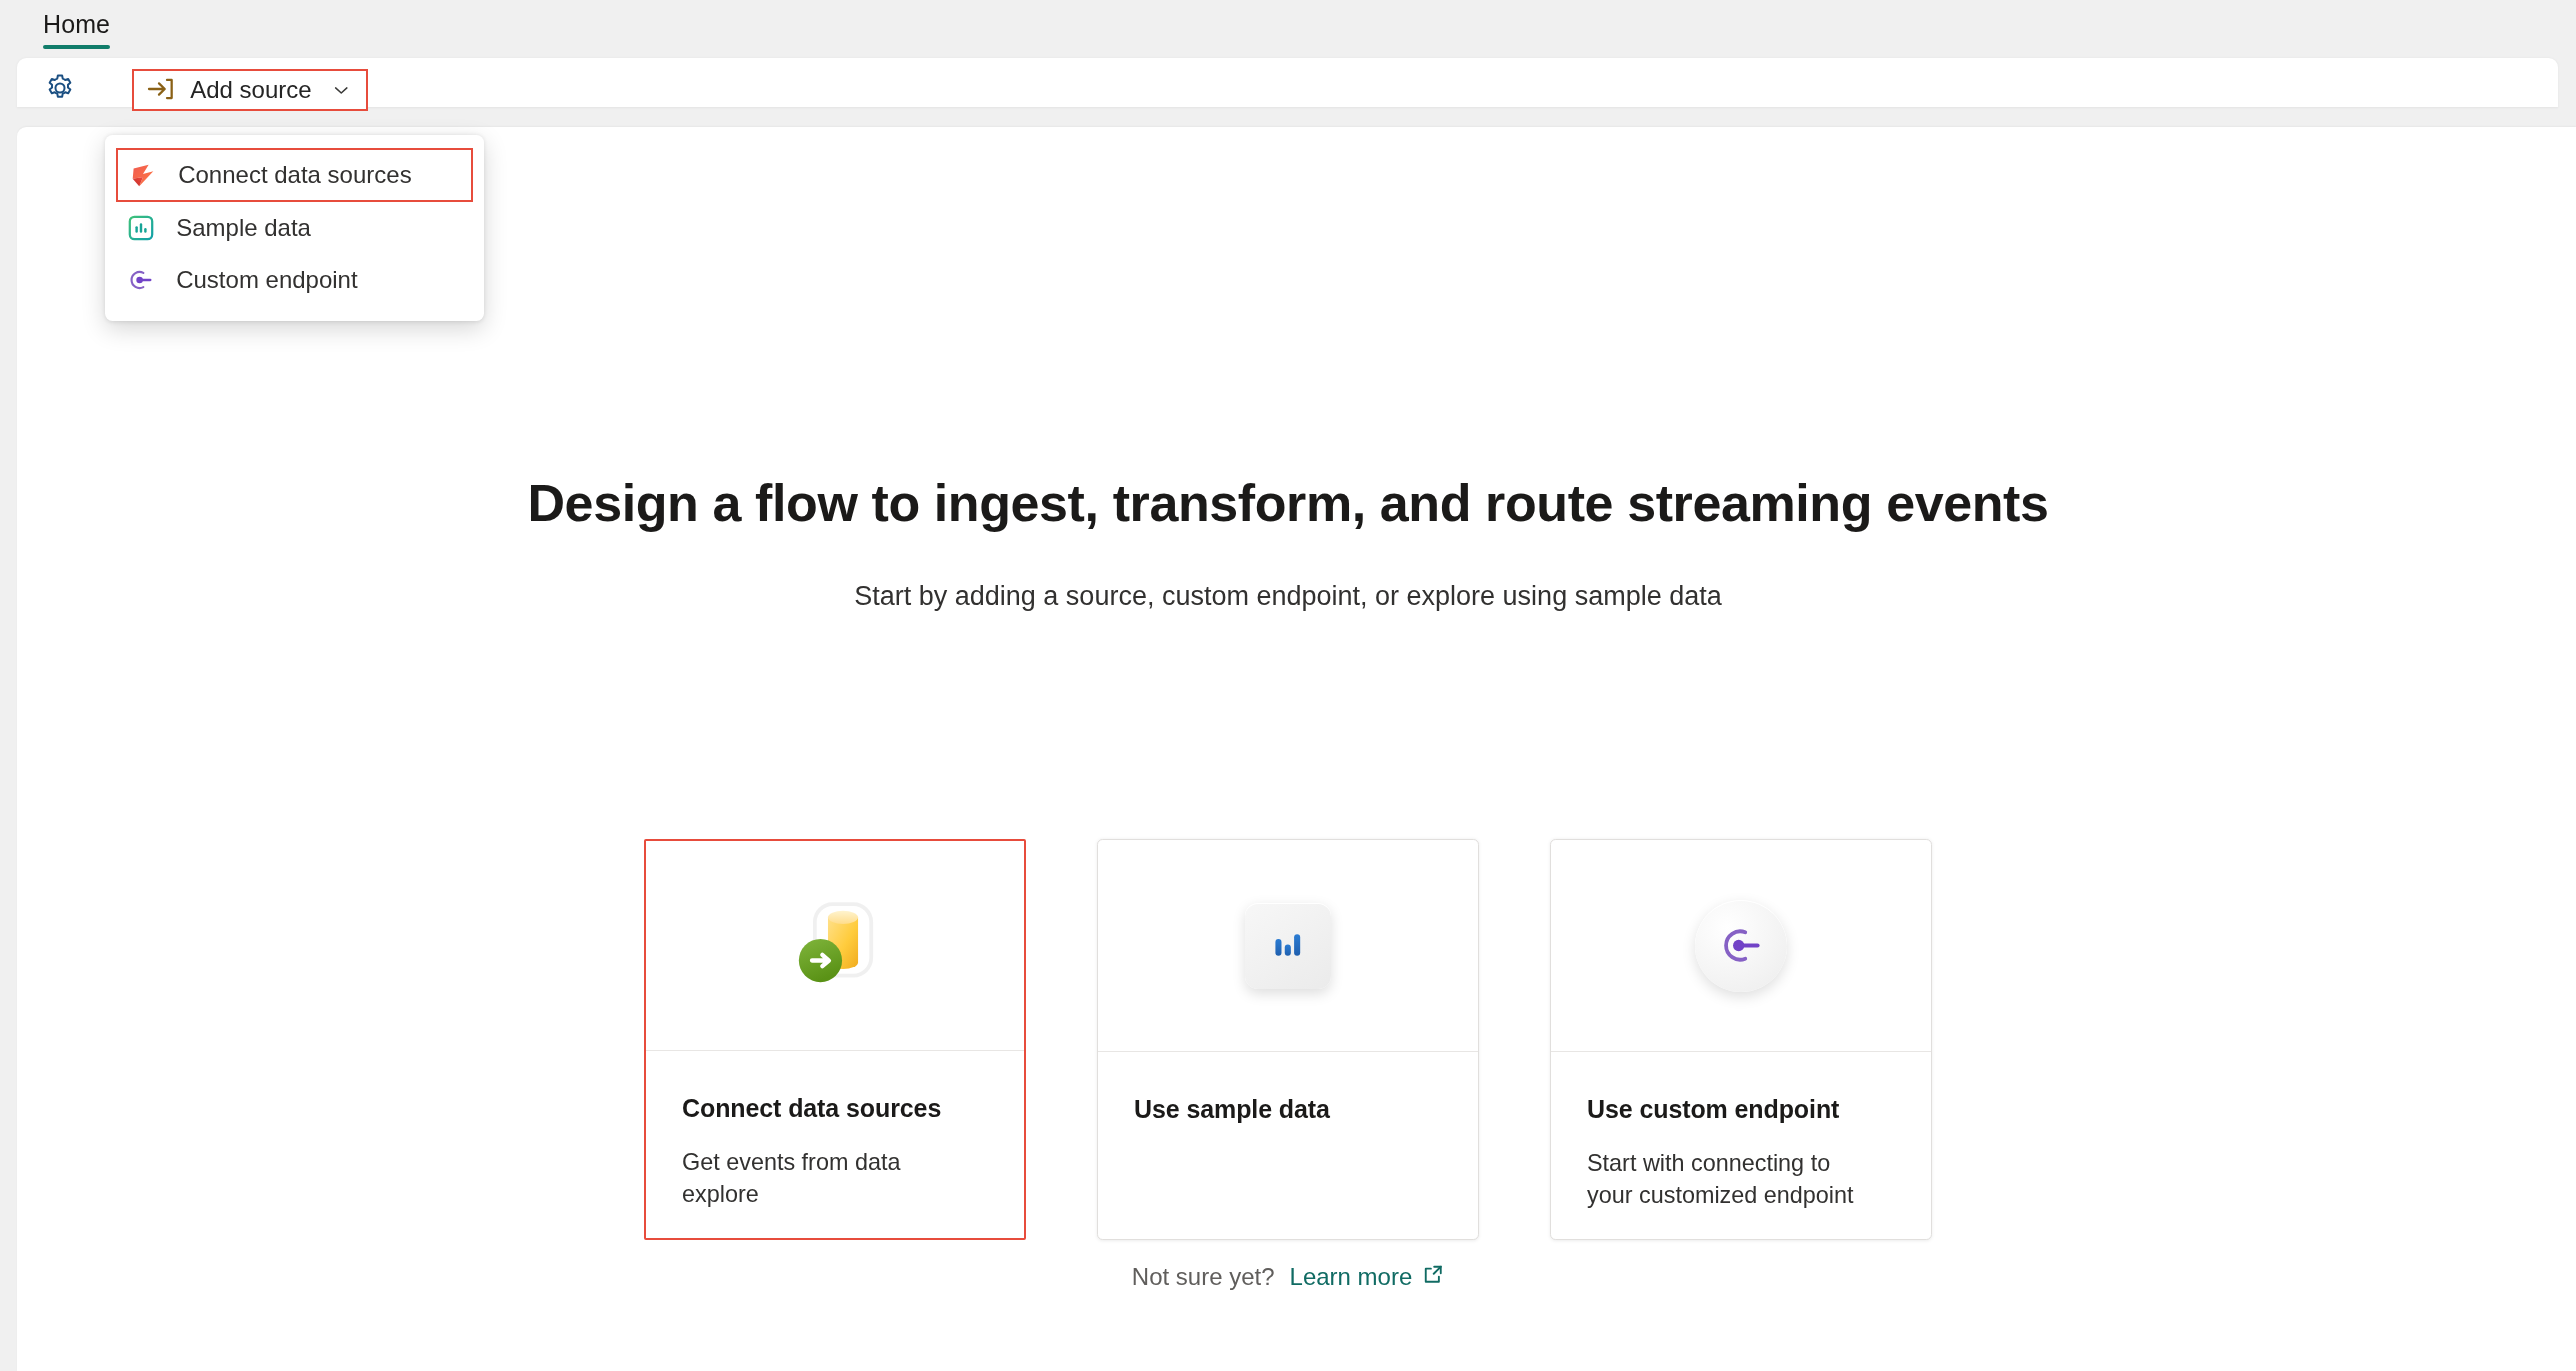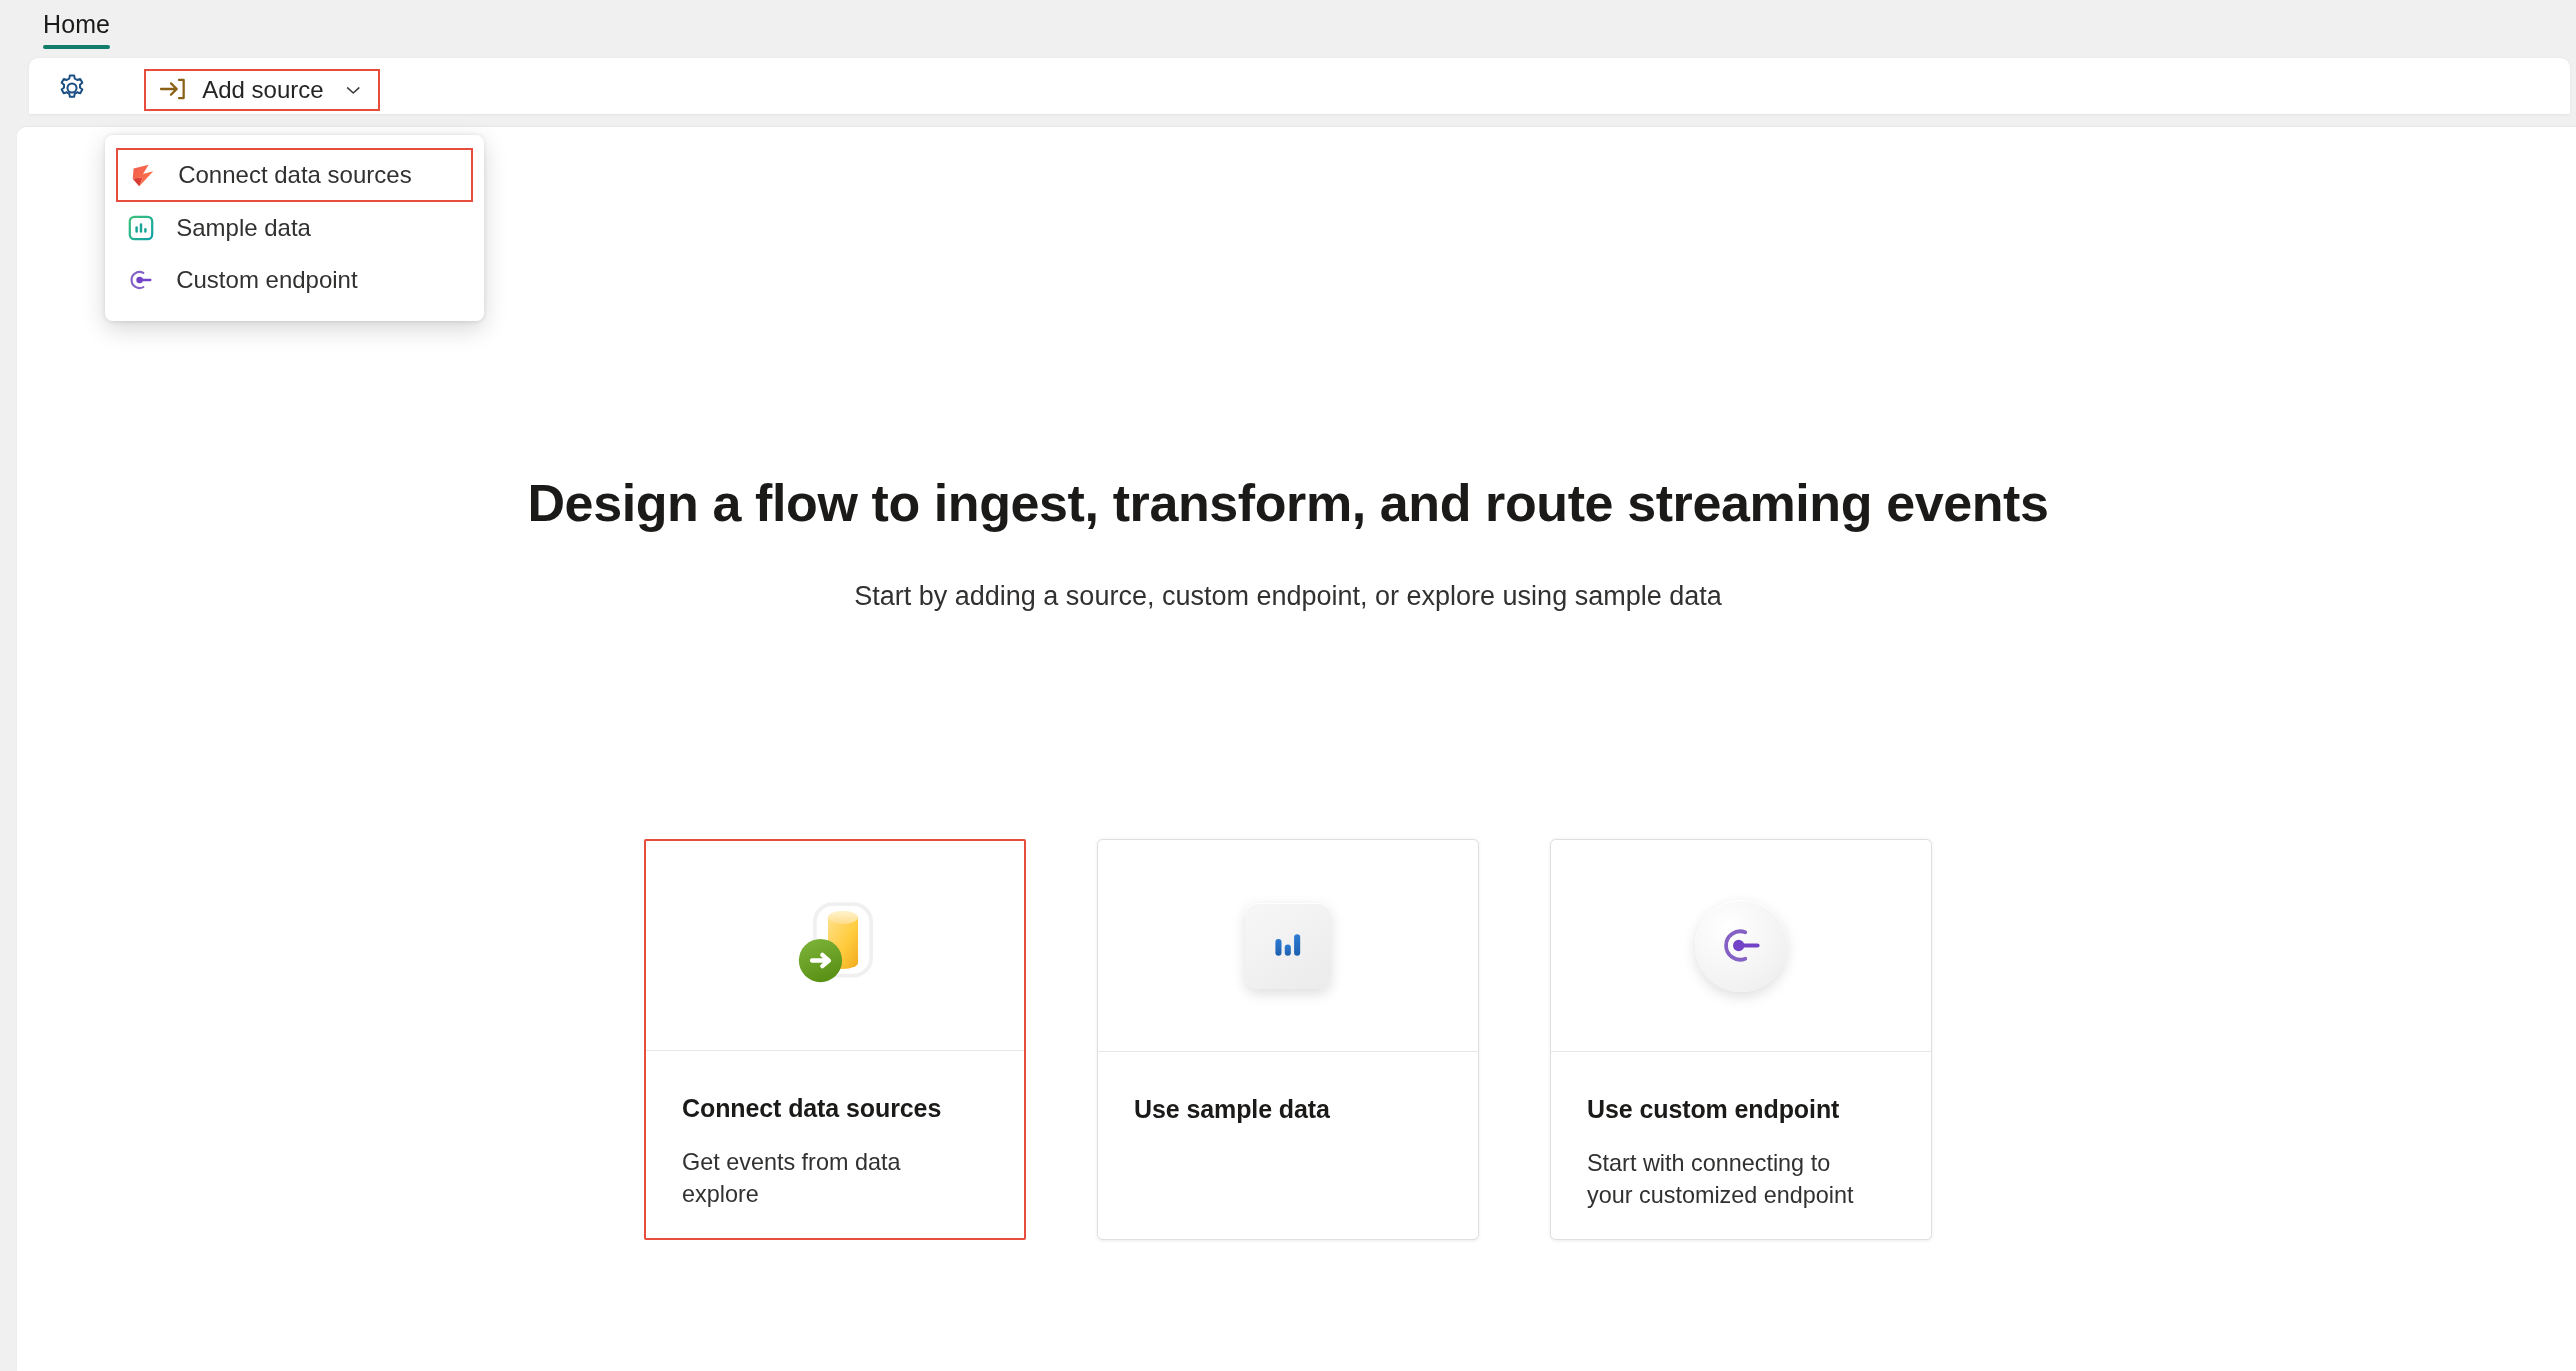--- a/index.html
+++ b/index.html
@@ -43,24 +43,24 @@
   .tab-home .tab-underline {
     width: 100%;
     height: 4.7px;
     border-radius: 2.8px;
     background: #107c6a;
   }
 
   
   .toolbar {
     position: absolute;
-    left: 29px;
+    left: 17px;
     top: 58px;
     width: 2541px;
-    height: 56px;
+    height: 49px;
     background: #ffffff;
     border-radius: 9.4px 9.4px 0 0;
     box-shadow: 0 0.9px 2.8px rgba(0,0,0,0.055);
     display: flex;
     align-items: center;
   }
   .gear-btn {
     position: absolute;
     left: 24px;
     top: 13px;
@@ -348,20 +348,33 @@
         </div>
       </div>
       <div class="card-body">
         <div class="card-title">Use custom endpoint</div>
         <div class="card-desc">Start with connecting to your customized endpoint</div>
       </div>
     </div>
 
   </div>
 
+  <div class="learnrow">
+    <span class="q">Not sure yet?</span>
+    <span class="learn-link">
+      <span>Learn more</span>
+      <span>
+        <svg width="22.5" height="22.5" viewBox="0 0 24 24">
+          <path d="M13 4 h7 v7" stroke="#106b63" stroke-width="2" fill="none" stroke-linecap="round"></path>
+          <path d="M20 4 L12.5 11.5" stroke="#106b63" stroke-width="2" fill="none" stroke-linecap="round"></path>
+          <path d="M18 14.5 V20 H4 V6 h5.5" stroke="#106b63" stroke-width="2" fill="none" stroke-linecap="round" stroke-linejoin="round"></path>
+        </svg>
+      </span>
+    </span>
+  </div>
 
 </div>
 
 <div class="toolbar">
 
   <div class="gear-btn">
     <span>
       <svg width="32" height="32" viewBox="0 0 24 24">
         <path fill="none" stroke="#1b4f82" stroke-width="1.5" d="M12 8.6a3.4 3.4 0 1 0 0 6.8 3.4 3.4 0 0 0 0-6.8z"></path>
         <path fill="none" stroke="#1b4f82" stroke-width="1.5" stroke-linejoin="round" d="M10.4 2.6h3.2l.45 2.36a7.4 7.4 0 0 1 1.86 1.08l2.25-.82 1.6 2.77-1.8 1.56a7.4 7.4 0 0 1 0 2.1l1.8 1.56-1.6 2.77-2.25-.82a7.4 7.4 0 0 1-1.86 1.08l-.45 2.36h-3.2l-.45-2.36a7.4 7.4 0 0 1-1.86-1.08l-2.25.82-1.6-2.77 1.8-1.56a7.4 7.4 0 0 1 0-2.1L4.24 7.99l1.6-2.77 2.25.82a7.4 7.4 0 0 1 1.86-1.08z"></path>

